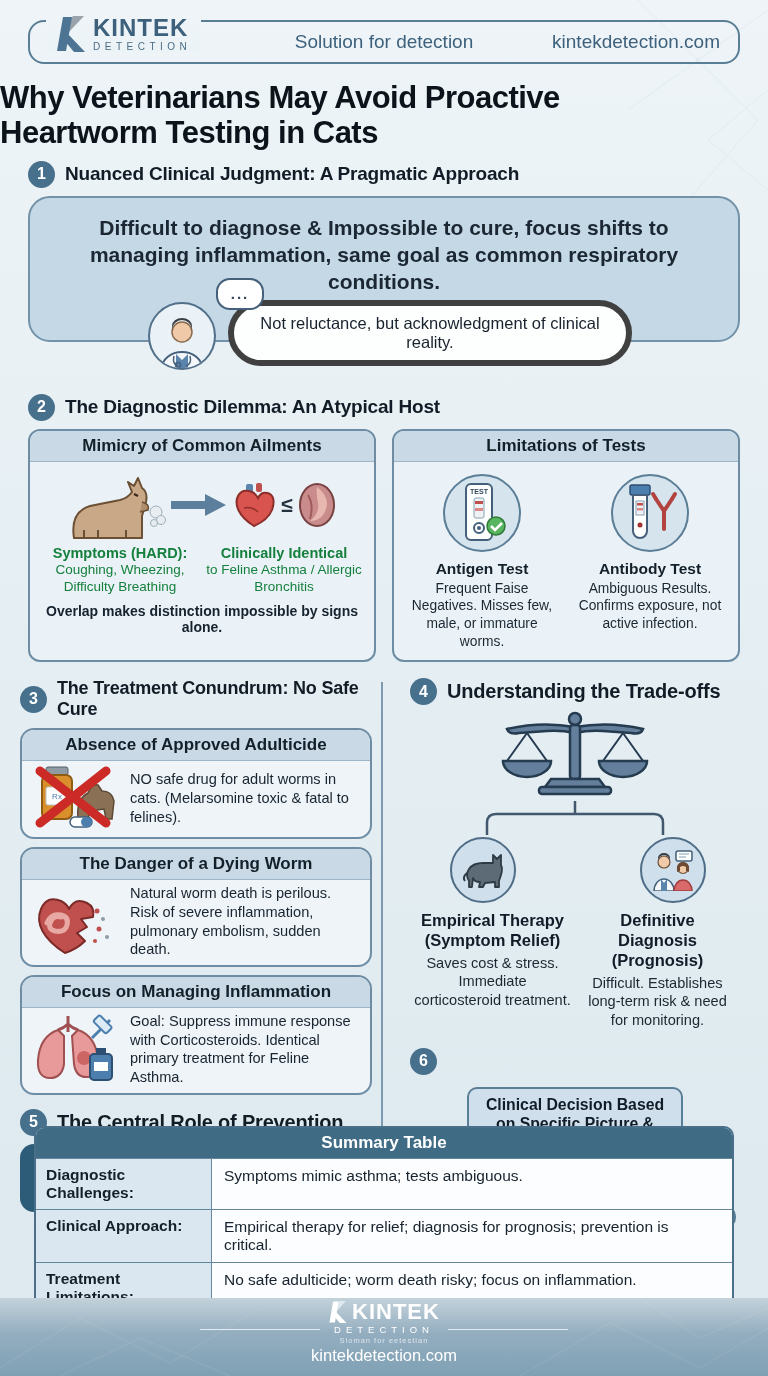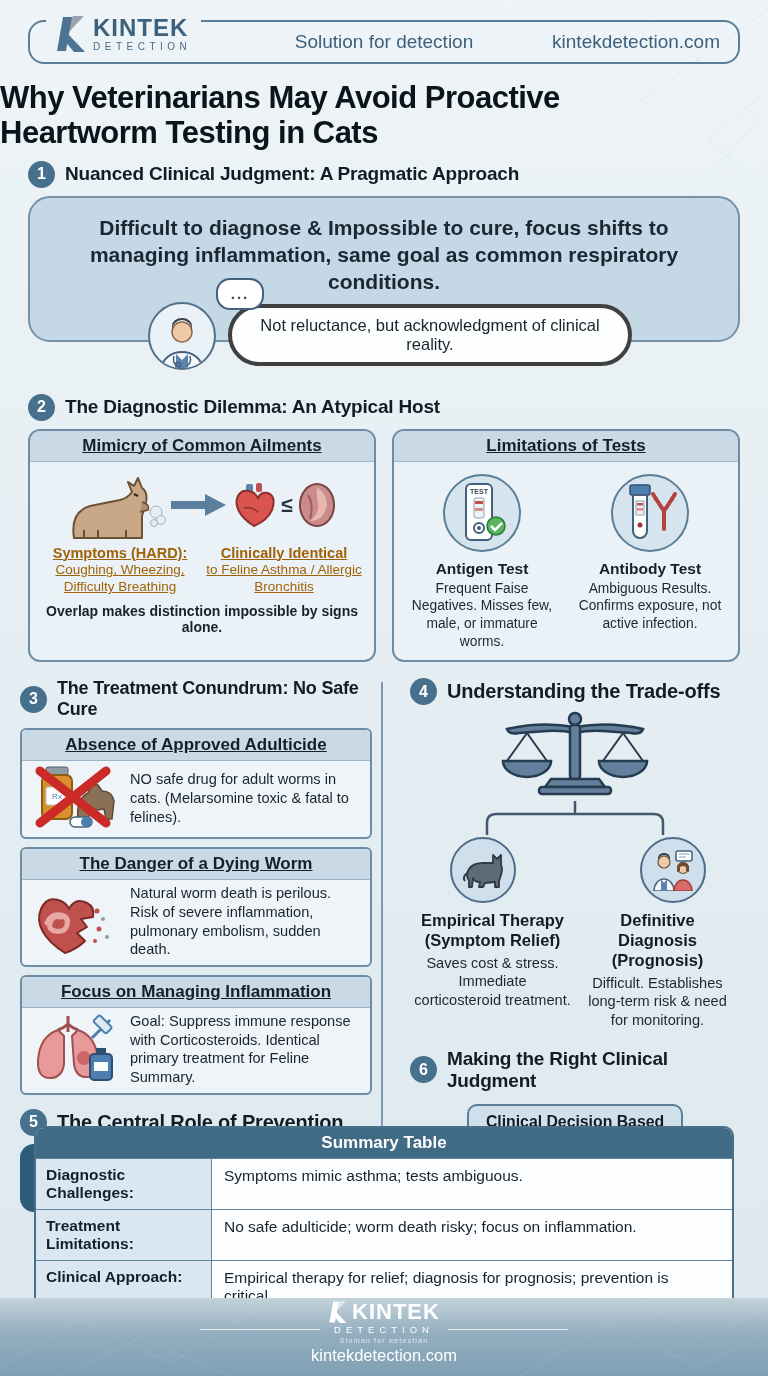--- a/index.html
+++ b/index.html
@@ -36,47 +36,47 @@
     border:2px solid #7391a7; border-radius:22px; padding:16px 36px 44px; }
   .s1-text { font-size:21px; font-weight:700; text-align:center; line-height:1.3; color:#1b2732; }
   .avatar-circle { position:absolute; left:118px; bottom:-30px; width:68px; height:68px;
     border-radius:50%; background:#eaf2f8; border:2px solid #52708a; z-index:3;
     display:flex; align-items:flex-end; justify-content:center; overflow:hidden; }
   .thought { position:absolute; left:186px; bottom:30px; z-index:3; width:48px; height:32px;
     background:#fff; border:2px solid #44607a; border-radius:14px;
     font-weight:800; font-size:15px; letter-spacing:2px; color:#33465a;
     display:flex; align-items:center; justify-content:center; }
   .speech { position:absolute; left:198px; right:106px; bottom:-26px; z-index:2;
-    background:#fdfefe; border:4px solid #404040; border-radius:999px;
+    background:#fdfefe; border:6px solid #404040; border-radius:999px;
     padding:8px 14px; font-size:16.5px; text-align:center; color:#18232e; }
   
   .s2-wrap { margin:52px 28px 0; }
   .cards2 { display:grid; grid-template-columns:1fr 1fr; gap:16px; margin-top:8px; }
   .card { border:2px solid #6e8da4; border-radius:12px; background:#eaf2f7; overflow:hidden; }
   .card-h { background:var(--card_header_bg,#c9dae6); font-weight:800; font-size:17px;
-    text-align:center; padding:5px 4px; border-bottom:1.5px solid #9db5c6; color:#13202a;text-decoration:underline; }
+    text-align:center; padding:5px 4px; border-bottom:1.5px solid #9db5c6; color:#13202a; }
   .mim-body { padding:6px 8px 8px; }
   .mim-row { display:flex; align-items:center; justify-content:center; gap:5px; }
   .mim-cols { display:flex; text-align:center; margin-top:2px; }
-  .mim-col { flex:1; font-size:13.5px; line-height:1.25; color:#a16207;text-decoration:underline; }
+  .mim-col { flex:1; font-size:13.5px; line-height:1.25; color:#15803d; }
   .mim-col b { font-size:14.5px; }
   .mim-footer { text-align:center; font-size:14px; font-weight:600; margin-top:7px; color:#16222d; }
   .lim-body { display:flex; padding:12px 4px 10px; }
   .lim-col { flex:1; text-align:center; padding:0 6px; }
   .lim-circle { width:78px; height:78px; border-radius:50%; background:#d6e4ee;
     border:2px solid #5b7e97; margin:0 auto 8px; display:flex; align-items:center; justify-content:center; }
   .lim-title { font-weight:800; font-size:15.5px; color:#13202a; }
   .lim-text { font-size:13.8px; line-height:1.28; margin-top:2px; color:#1b2731; }
   
   .two-col { position:relative; display:grid; grid-template-columns:352px 1fr;
     margin:16px 28px 0 20px; height:548px; overflow:hidden; }
   .divider { position:absolute; left:361px; top:4px; bottom:2px; width:2px; background:#7d9ab0; }
   .col-right { padding-left:38px; }
   
-  .card3 { border:2px solid #6e8da4; border-radius:6px; background:#eef4f8; overflow:hidden; margin-top:8px; }
+  .card3 { border:2px solid #6e8da4; border-radius:14px; background:#eef4f8; overflow:hidden; margin-top:8px; }
   .card3-body { display:flex; align-items:center; gap:8px; padding:4px 8px 6px; }
   .card3-icon { flex:0 0 92px; display:flex; align-items:center; justify-content:center; }
   .card3-text { font-size:14.6px; line-height:1.28; color:#18242f; }
   
   .s5-head { margin-top:14px; }
   .banner { margin-top:8px; background:var(--banner_bg,#2d5c78); border-radius:14px; color:#fff;
     font-weight:800; font-size:24.5px; text-align:center; padding:6px 0; letter-spacing:0.3px; }
   .shield-row { display:flex; align-items:center; gap:16px; margin-top:10px; padding-left:6px; }
   
   .scale-wrap { text-align:center; margin-top:4px; }
@@ -318,21 +318,21 @@
             <path d="M26 16 Q8 22 6 46 Q5 64 18 64 Q30 64 32 50 L32 22 Z" fill="#e89a9a" stroke="#a05050" stroke-width="2"></path>
             <path d="M46 16 Q64 22 66 46 Q67 62 56 63 Q44 64 42 50 L40 22 Z" fill="#e89a9a" stroke="#a05050" stroke-width="2"></path>
             <circle cx="52" cy="44" r="7" fill="#c0504d" opacity=".7"></circle>
             <path d="M78 6 l-16 16 M64 20 l-4 4" stroke="#4d7fae" stroke-width="3"></path>
             <rect x="62" y="6" width="18" height="9" rx="2" transform="rotate(45 71 10)" fill="#dcebf5" stroke="#4d7fae" stroke-width="2"></rect>
             <rect x="58" y="40" width="22" height="26" rx="4" fill="#4d7fae" stroke="#2d4f73" stroke-width="2"></rect>
             <rect x="64" y="34" width="10" height="7" fill="#2d4f73"></rect>
             <rect x="62" y="48" width="14" height="9" fill="#fdfefe"></rect>
           </svg>
         </div>
-        <div class="card3-text">Goal: Suppress immune response with Corticosteroids. Identical primary treatment for Feline Summary.</div>
+        <div class="card3-text">Goal: Suppress immune response with Corticosteroids. Identical primary treatment for Feline Asthma.</div>
       </div>
     </div>
 
     <div class="sec-head s5-head">
       <div class="badge">5</div>
       <div class="sec-title" style="font-size:20px">The Central Role of Prevention</div>
     </div>
     <div class="banner">PREVENTION IS PARAMOUNT</div>
     <div class="shield-row">
       <svg width="84" height="94" viewBox="0 0 84 94">
@@ -403,21 +403,20 @@
       </div>
       <div class="trade-col">
         <div class="trade-bold">Definitive Diagnosis</div>
         <div class="trade-bold">(Prognosis)</div>
         <div class="trade-text">Difficult. Establishes long-term risk &amp; need for monitoring.</div>
       </div>
     </div>
 
     <div class="sec-head s6-head">
       <div class="badge">6</div>
-      <div class="sec-title" style="font-size:19px">Making the Right Clinical Judgment</div>
     </div>
     <div class="root-box">Clinical Decision Based on Specific Picture &amp; Goals</div>
     <svg class="flow-connector" width="330" height="44" viewBox="0 0 330 44">
       <path d="M165 0 V13 M165 13 H61 Q53 13 53 21 V31 M165 13 H269 Q277 13 277 21 V31 M165 13 V31" fill="none" stroke="#41586e" stroke-width="2.2"></path>
       <polygon points="47,30 59,30 53,41" fill="#41586e"></polygon>
       <polygon points="159,30 171,30 165,41" fill="#41586e"></polygon>
       <polygon points="271,30 283,30 277,41" fill="#41586e"></polygon>
     </svg>
     <div class="branches">
       <div class="branch">
@@ -437,26 +436,26 @@
 </div>
 
 <div class="bottom-cluster">
   <div class="summary">
     <div class="sum-h">Summary Table</div>
     <div class="sum-row">
       <div class="sum-label">Diagnostic Challenges:</div>
       <div class="sum-val">Symptoms mimic asthma; tests ambiguous.</div>
     </div>
     <div class="sum-row">
+      <div class="sum-label">Clinical Approach:</div>
+      <div class="sum-val">Empirical therapy for relief; diagnosis for prognosis; prevention is critical.</div>
+    </div>
+    <div class="sum-row">
       <div class="sum-label">Treatment Limitations:</div>
       <div class="sum-val">No safe adulticide; worm death risky; focus on inflammation.</div>
-    </div>
-    <div class="sum-row">
-      <div class="sum-label">Clinical Approach:</div>
-      <div class="sum-val">Empirical therapy for relief; diagnosis for prognosis; prevention is critical.</div>
     </div>
   </div>
   <div class="cta">
     <div>Ensure reliable animal health management. KINTEK DETECTION supplies rapid, reliable test strips</div>
 
   </div>
 </div>
 
 <div class="footer-band">
   <svg class="deco" style="left:0;bottom:0" width="768" height="78">

